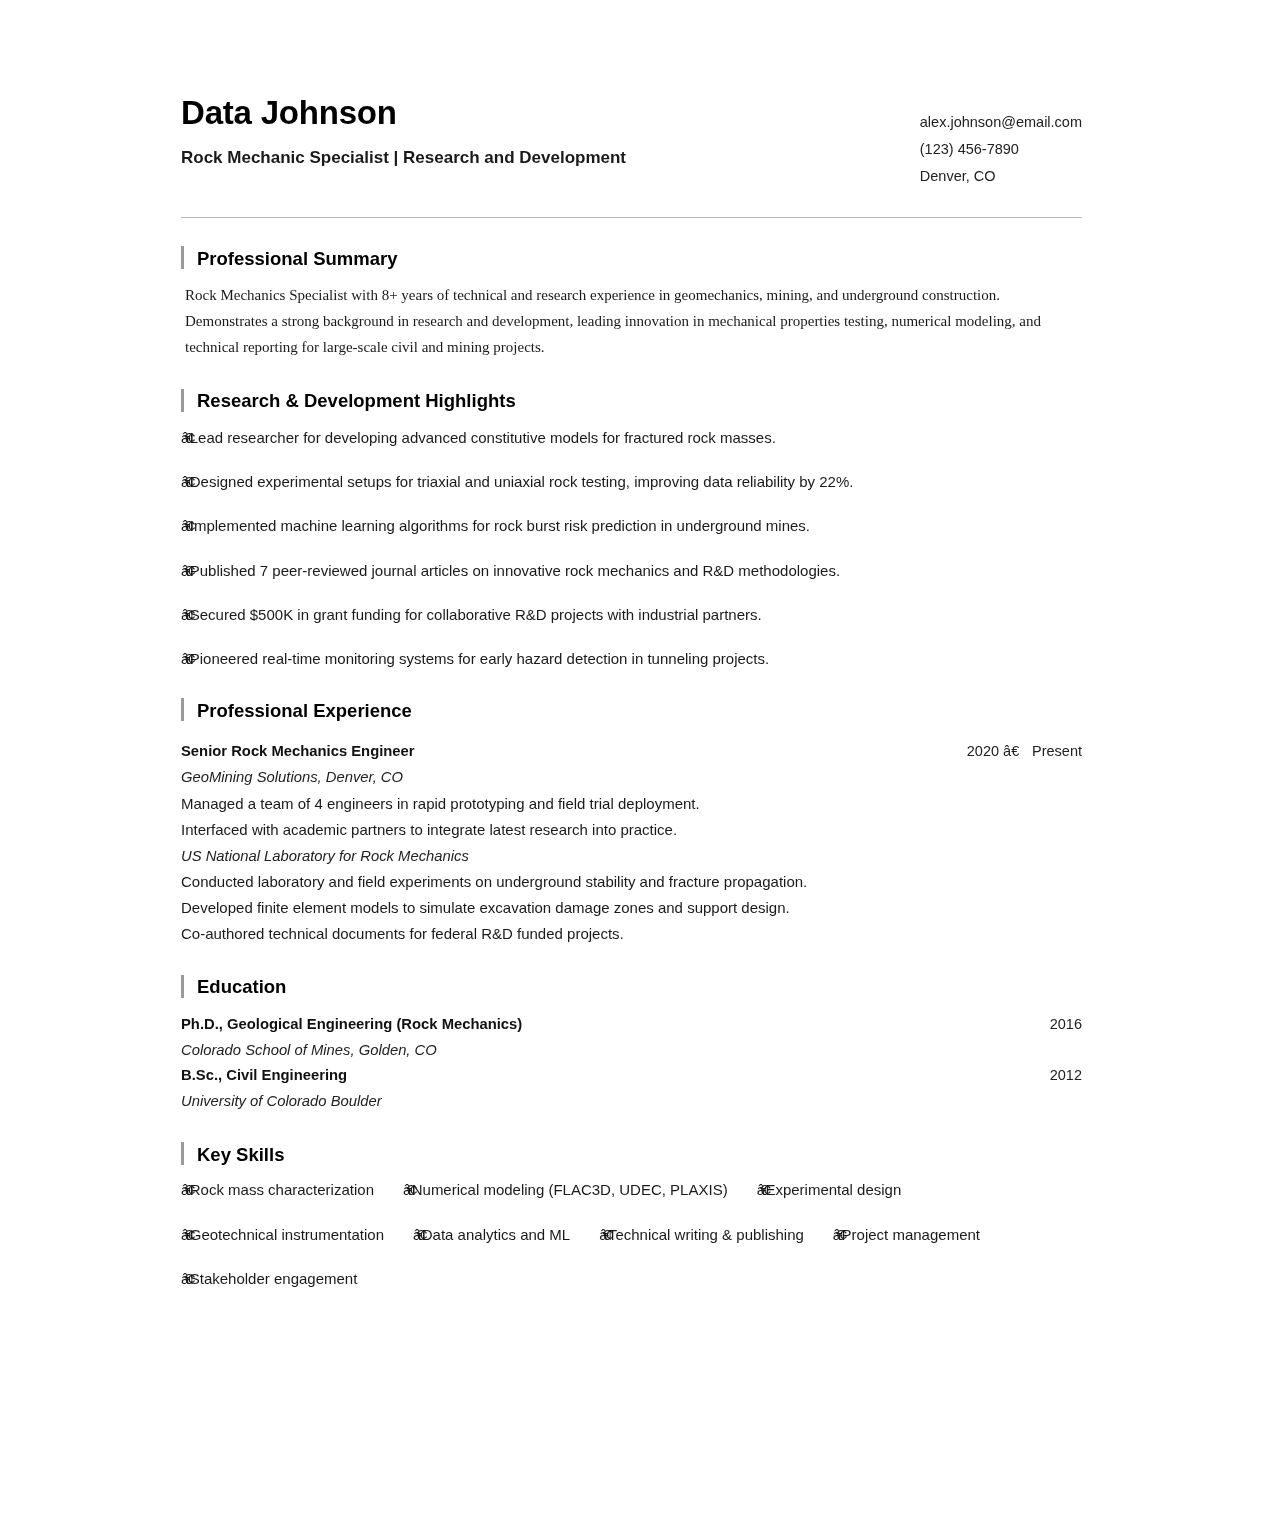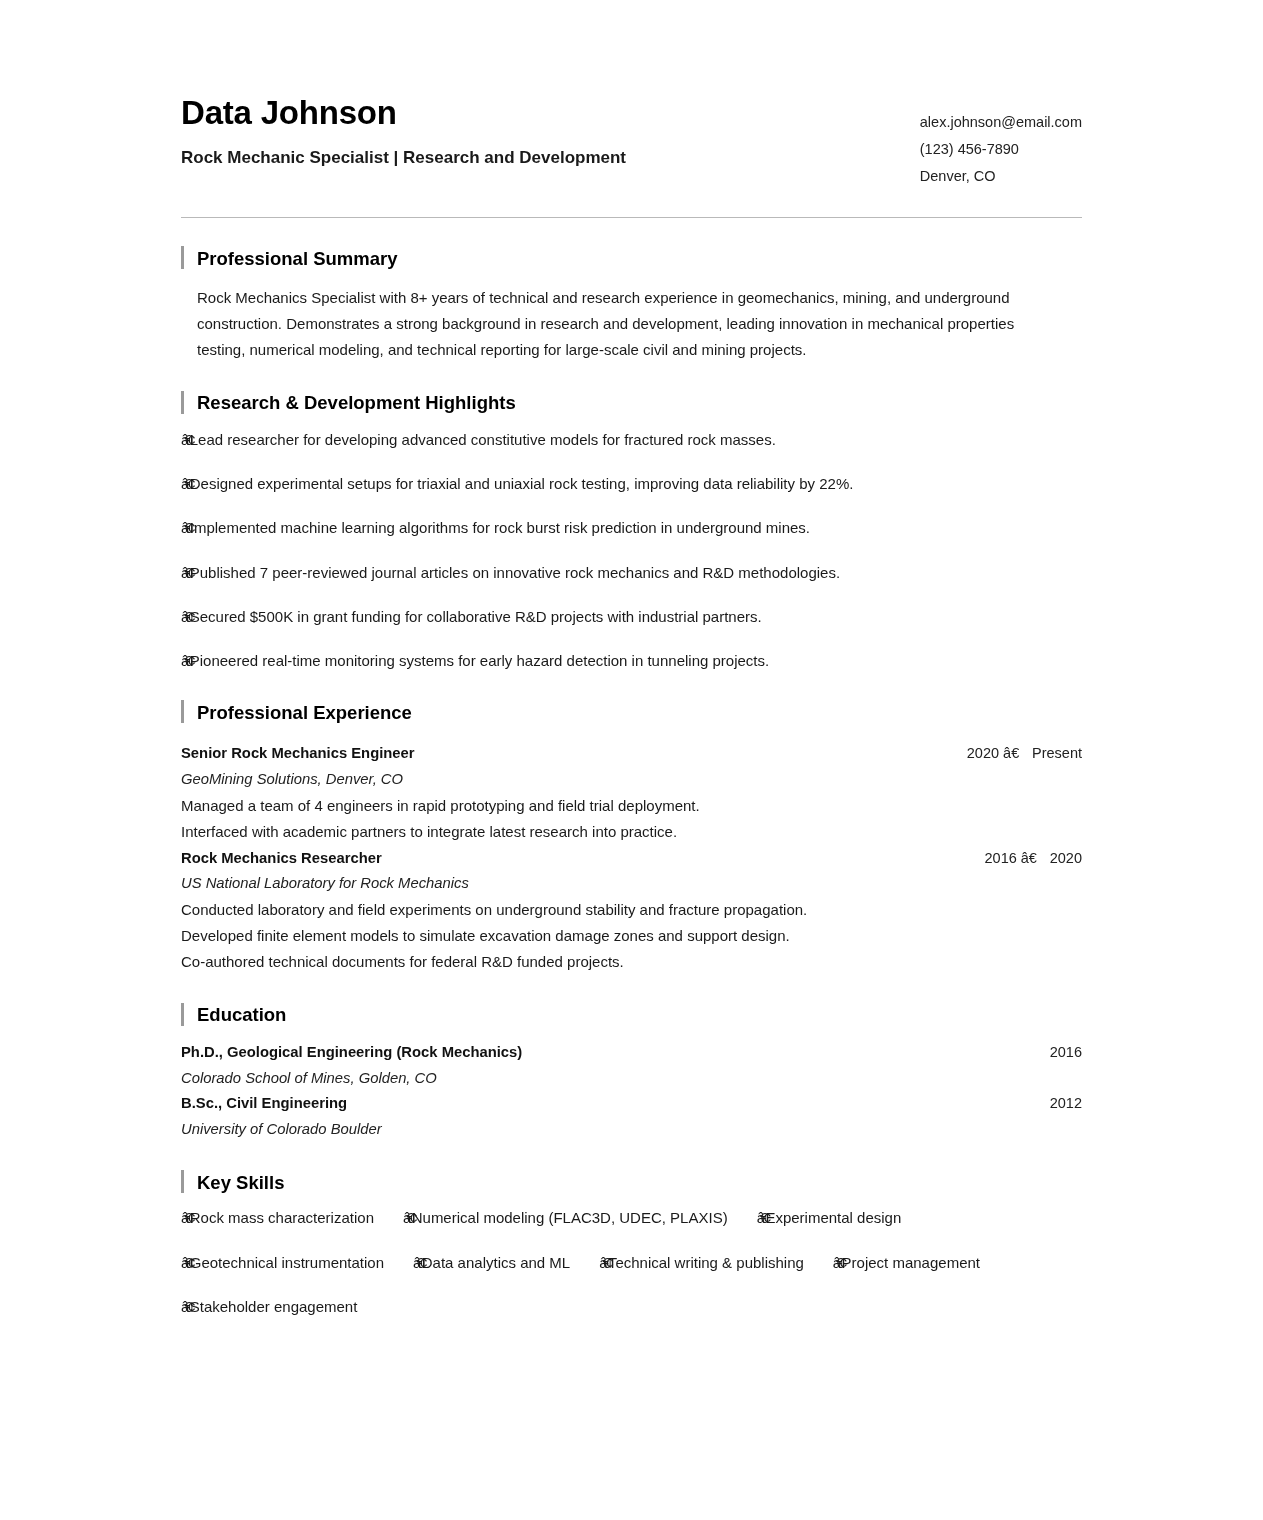--- a/index.html
+++ b/index.html
@@ -77,22 +77,23 @@
     font-size: 18.5px;
     font-weight: bold;
     color: #000000;
     line-height: 1.1;
   }
 
   .summary-text {
     font-size: 15px;
     line-height: 1.72;
     color: #1a1a1a;
-    margin: 16px;
+    margin: 4px;
     max-width: 880px;
+    font-family: Liberation Serif, serif;
   }
 
   
   .bullet-line {
     font-size: 15px;
     line-height: 1.55;
     color: #1a1a1a;
     margin: 0 0 21px 0;
   }
   .bullet-line:last-child { margin-bottom: 0; }
@@ -222,24 +223,20 @@
         <div class="job">
           <div class="job-row">
             <span class="job-title">Senior Rock Mechanics Engineer</span>
             <span class="job-date">2020 â€ Present</span>
           </div>
           <div class="job-org">GeoMining Solutions, Denver, CO</div>
           <div class="job-bullet">Managed a team of 4 engineers in rapid prototyping and field trial deployment.</div>
           <div class="job-bullet">Interfaced with academic partners to integrate latest research into practice.</div>
         </div>
         <div class="job">
-          <div class="job-row">
-            <span class="job-title">Rock Mechanics Researcher</span>
-            <span class="job-date">2016 â€ 2020</span>
-          </div>
           <div class="job-org">US National Laboratory for Rock Mechanics</div>
           <div class="job-bullet">Conducted laboratory and field experiments on underground stability and fracture propagation.</div>
           <div class="job-bullet">Developed finite element models to simulate excavation damage zones and support design.</div>
           <div class="job-bullet">Co-authored technical documents for federal R&amp;D funded projects.</div>
         </div>
       </div>
   </div>
 
   <div class="section">
     <div class="section-head">

